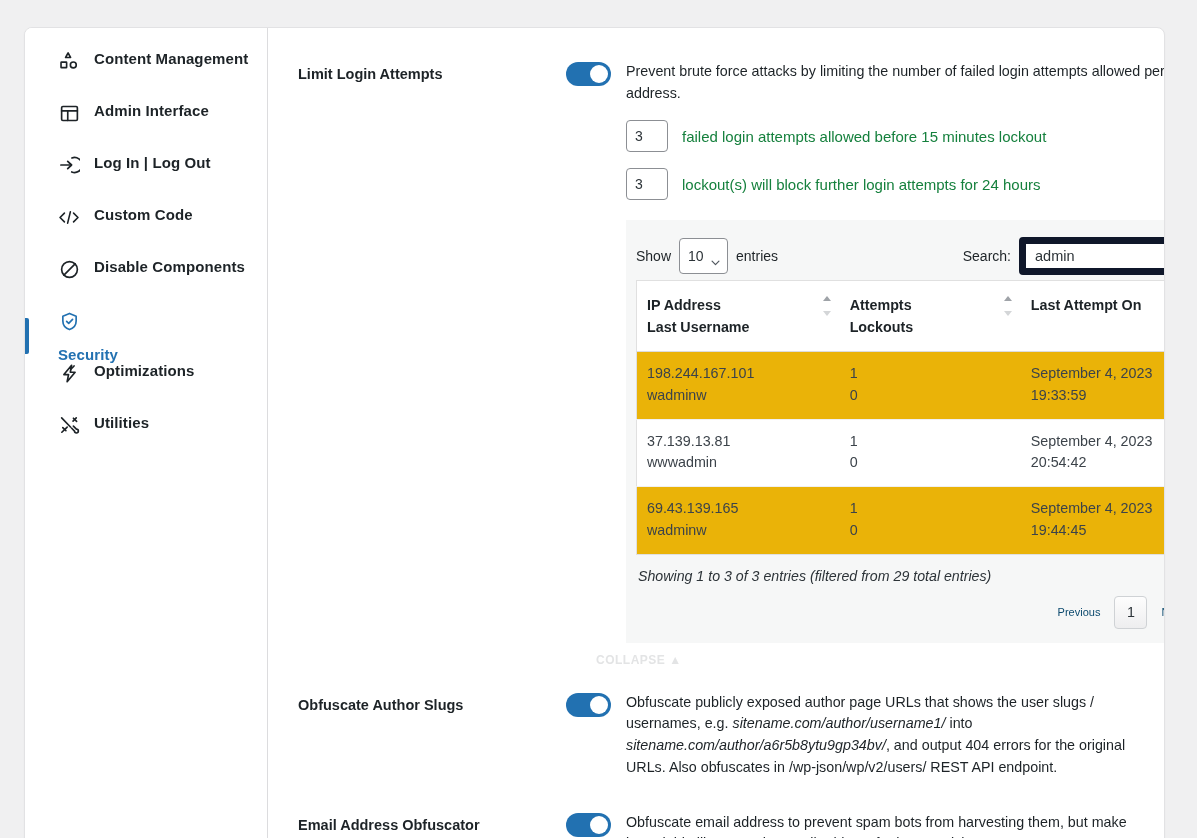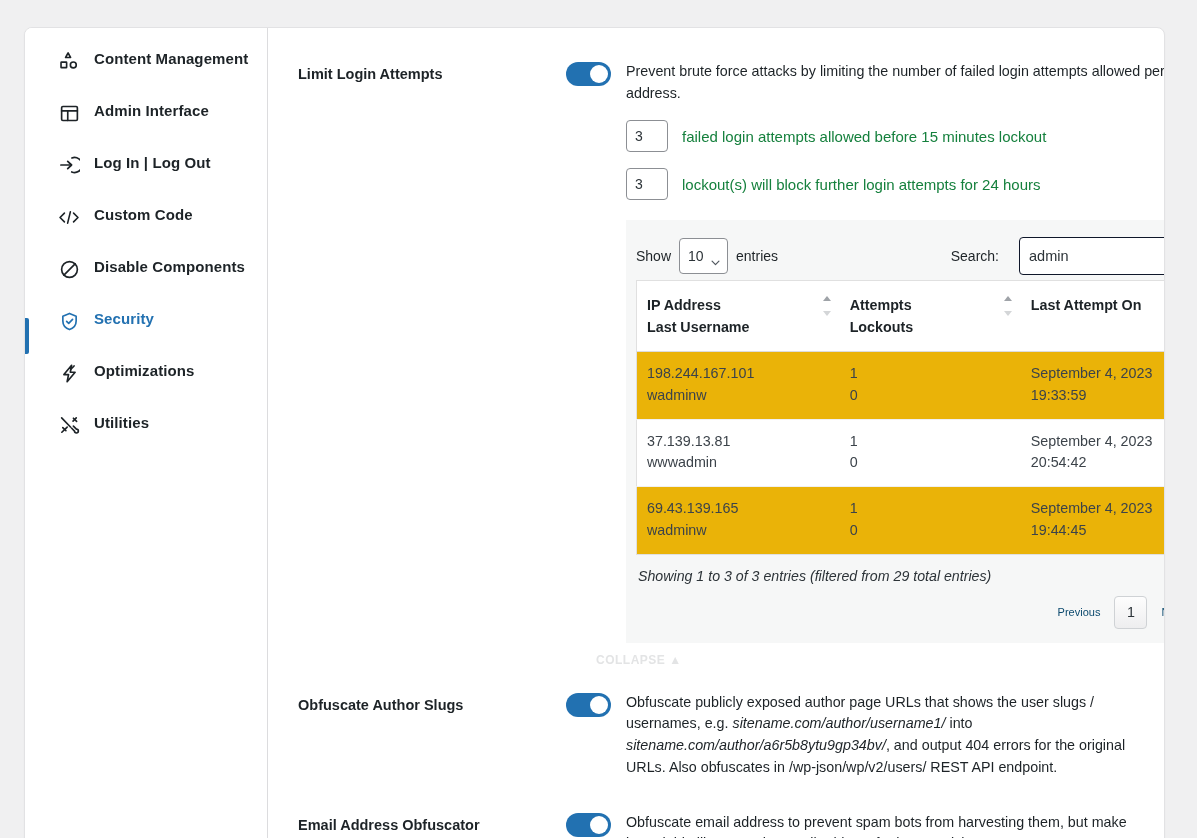--- a/index.html
+++ b/index.html
@@ -52,21 +52,21 @@
     display: flex; align-items: center; justify-content: center;
     color: #1d2327;
   }
   .nav-item .nav-ico svg { display:block; }
   .nav-label {
     font-size: 15px;
     font-weight: 700;
     letter-spacing: 0.1px;
     white-space: nowrap;
   }
-  .nav-item.active { color: #2271b1; }
+  .nav-item.active { color: #2271b1; flex-direction: column; }
   .nav-item.active .nav-ico { color: #2271b1; }
   .nav-item.active .nav-label { color: #2271b1; }
   .nav-item.active::before {
     content: "";
     position: absolute;
     left: 0; top: 8px;
     width: 4px; height: 36px;
     background: #2271b1;
     border-radius: 0 2px 2px 0;
   }
@@ -180,26 +180,26 @@
     cursor: pointer;
   }
   .dt-select .chev {
     position: absolute;
     right: 7px; top: 50%;
     margin-top: -3px;
     width: 9px; height: 6px;
     color: #50575e;
   }
   .dt-search {
-    display: flex; align-items: center; gap: 20px;
+    display: flex; align-items: center; gap: 8px;
     font-size: 14px; color: #1d2327;
   }
   .dt-search input {
     width: 165px; height: 38px;
-    border: 1px solid #0f172a;
+    border: 7px solid #0f172a;
     border-radius: 4px;
     background: #fff;
     font-family: "Liberation Sans", sans-serif;
     font-size: 14.5px;
     color: #2c3338;
     padding: 0 9px;
     outline: none;
   }
   table.dt {
     width: 100%;

